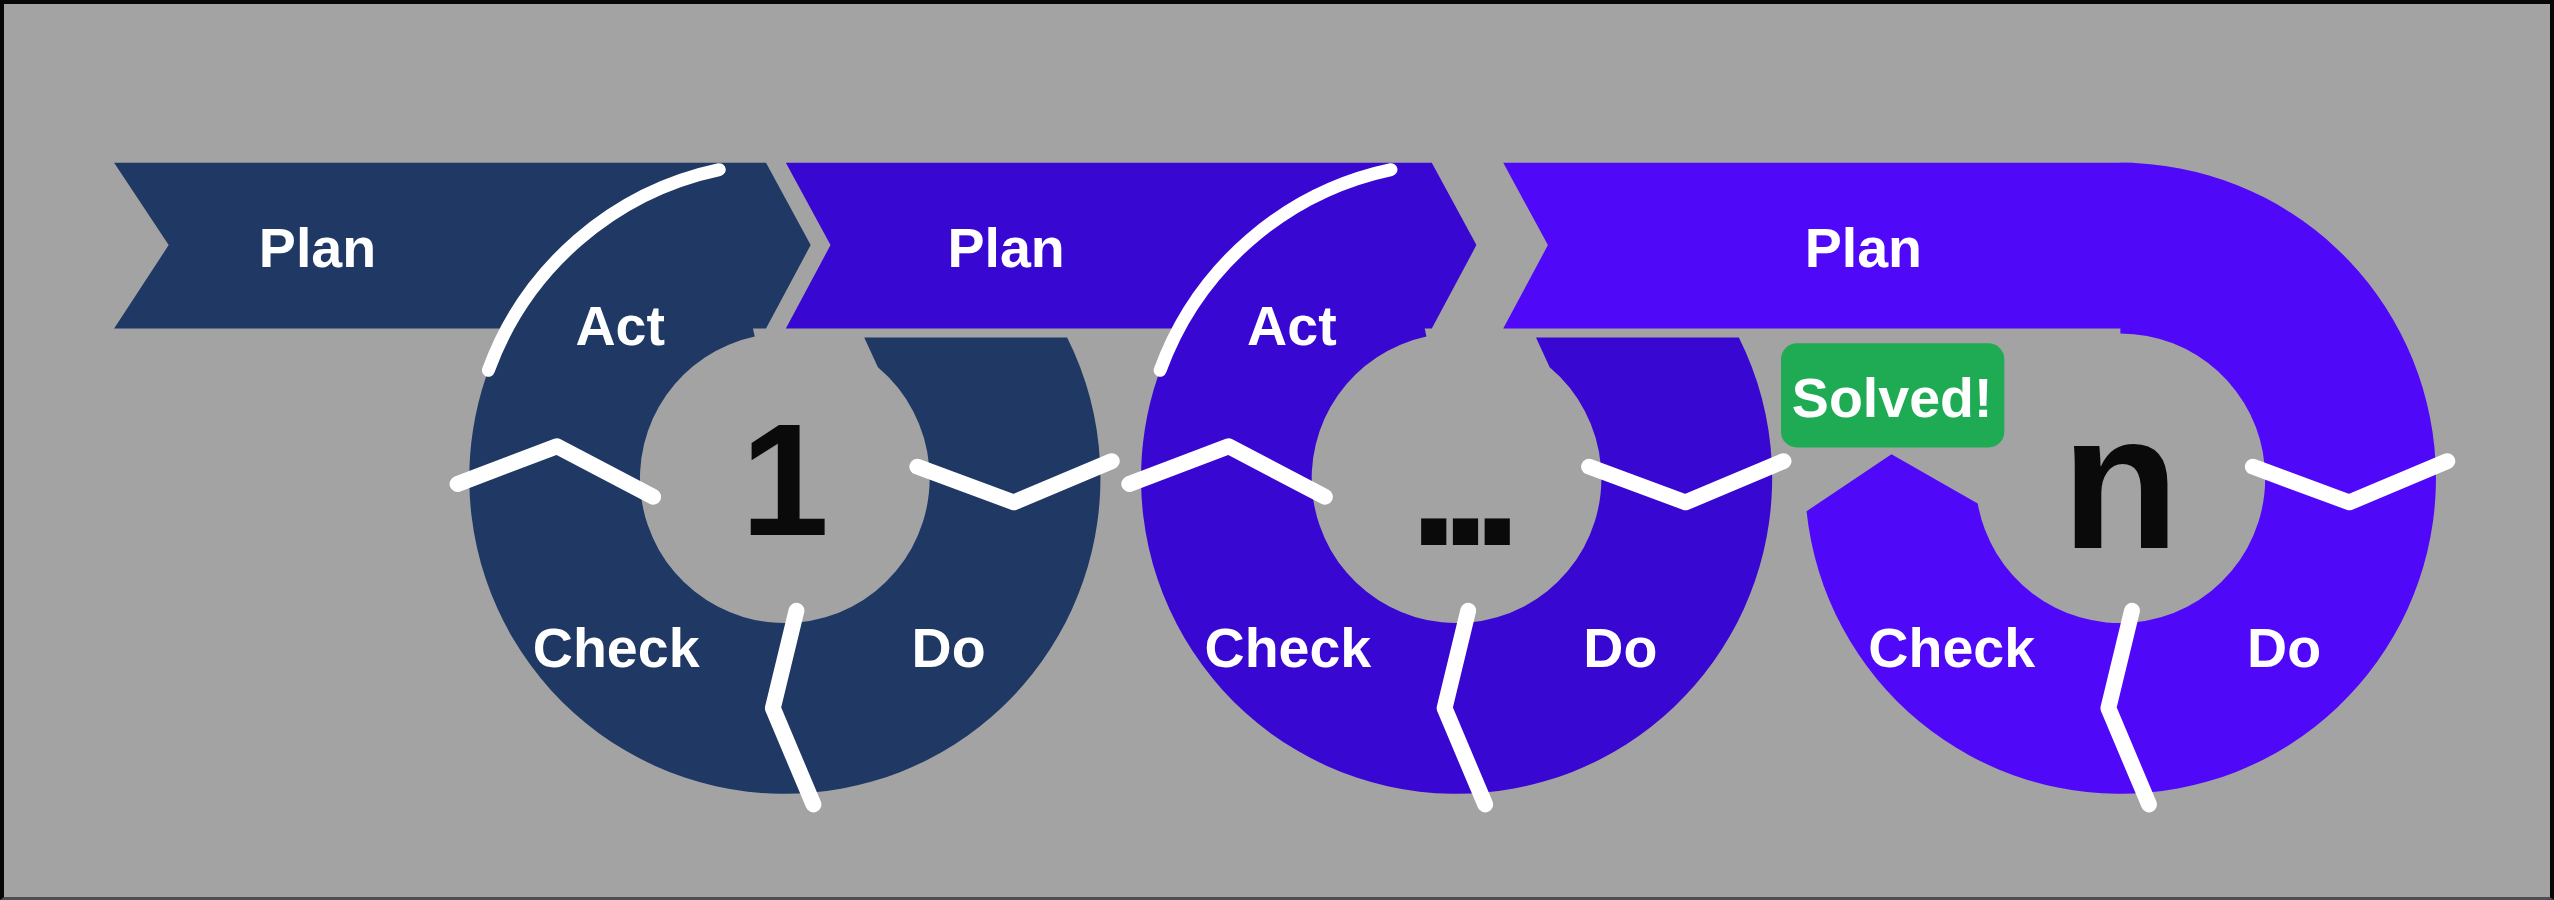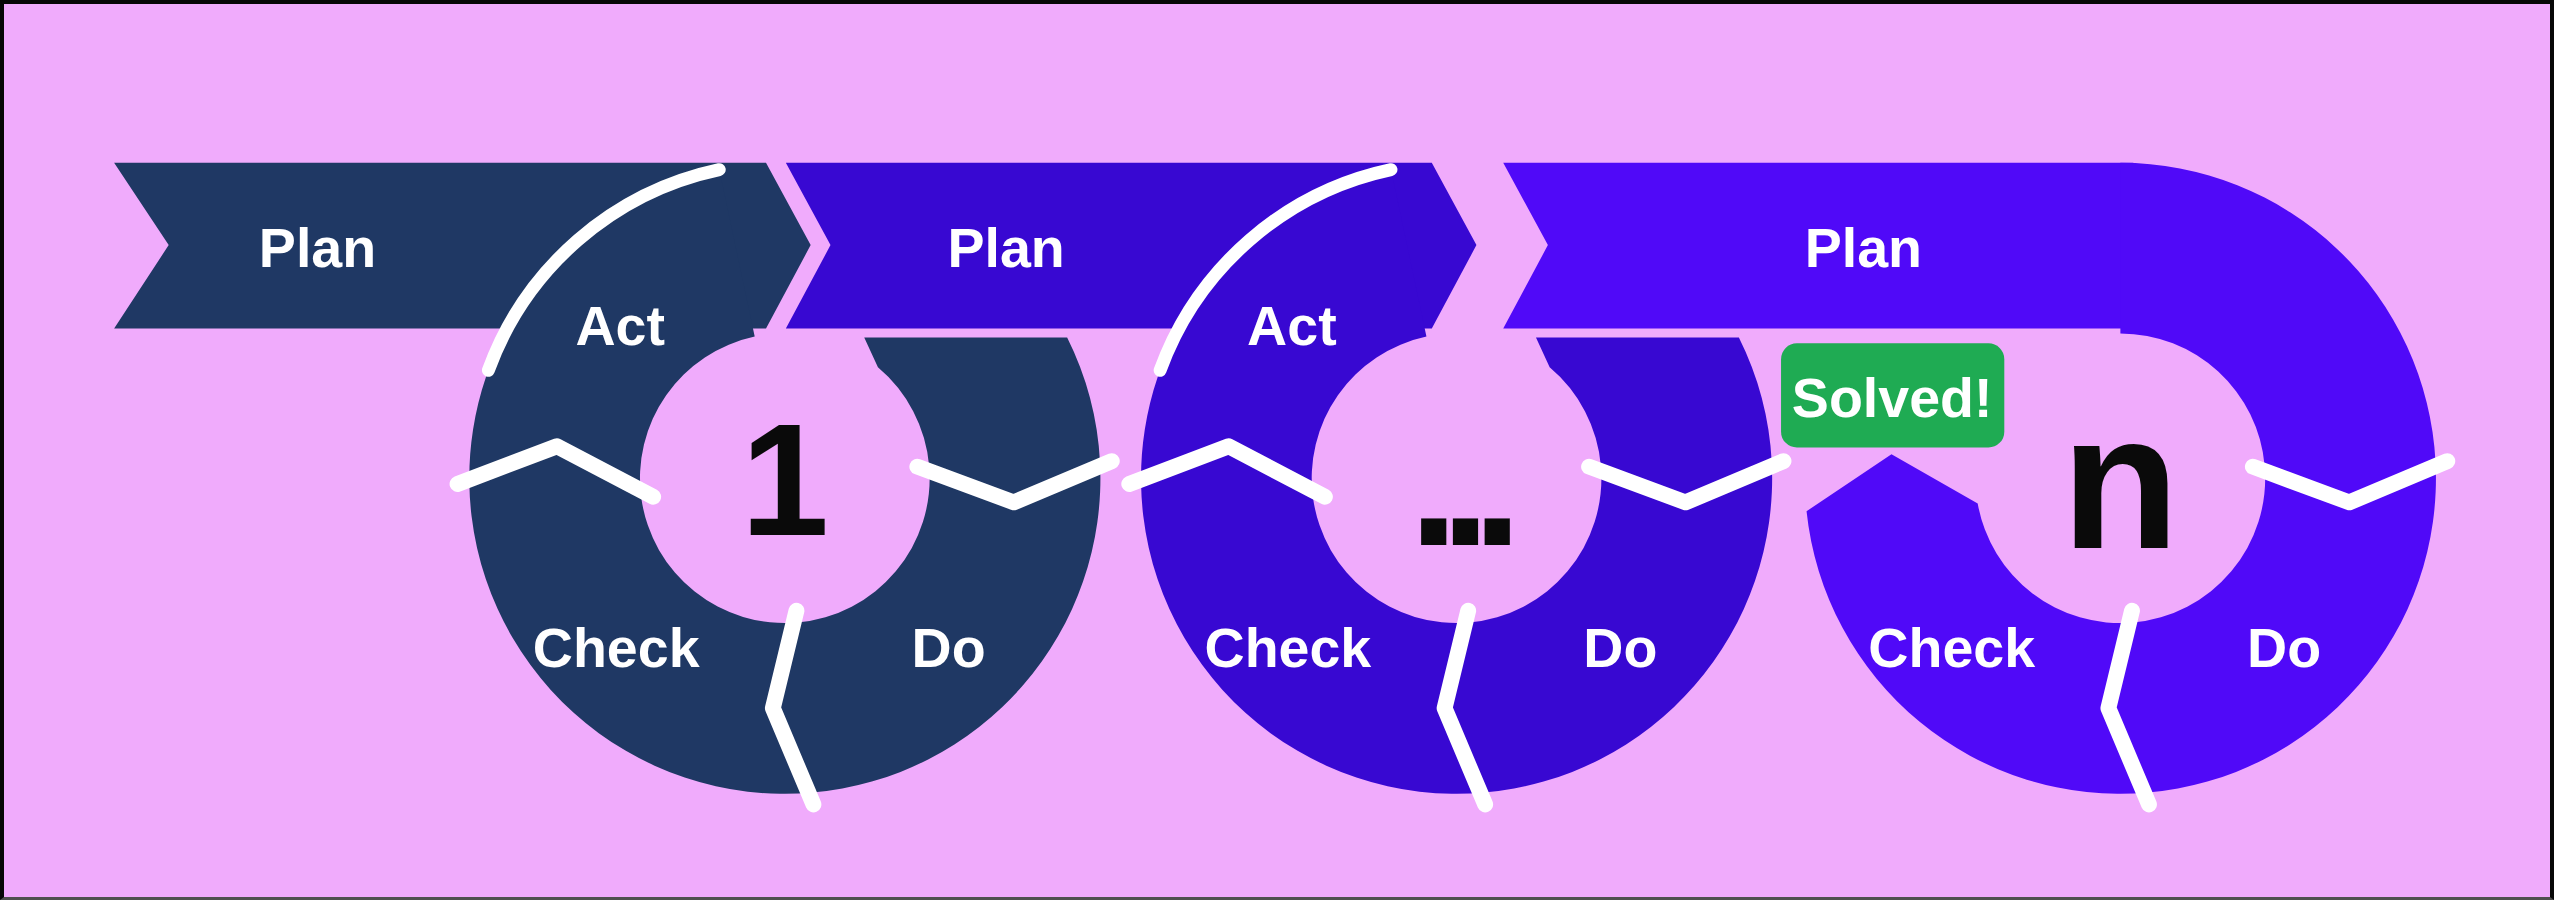--- a/index.html
+++ b/index.html
@@ -1,20 +1,20 @@
 <!DOCTYPE html>
 <html><head>
 <meta charset="utf-8">
 <style>
   html,body{margin:0;padding:0;background:#ffffff;}
   .frame{
     position:relative;
     width:2554px;height:900px;
     box-sizing:border-box;
-    background:#f0abfc;
+    background:#a3a3a3;
     border:4px solid #070707;
     border-bottom:3px solid #4f4f4f;
     overflow:hidden;
     font-family:"Liberation Sans", sans-serif;
   }
   .frame svg{position:absolute;left:0;top:0;width:100%;height:100%;display:block;}
   .seg-label{
     fill:#ffffff;
     font-family:"Liberation Sans", sans-serif;
     font-weight:700;

